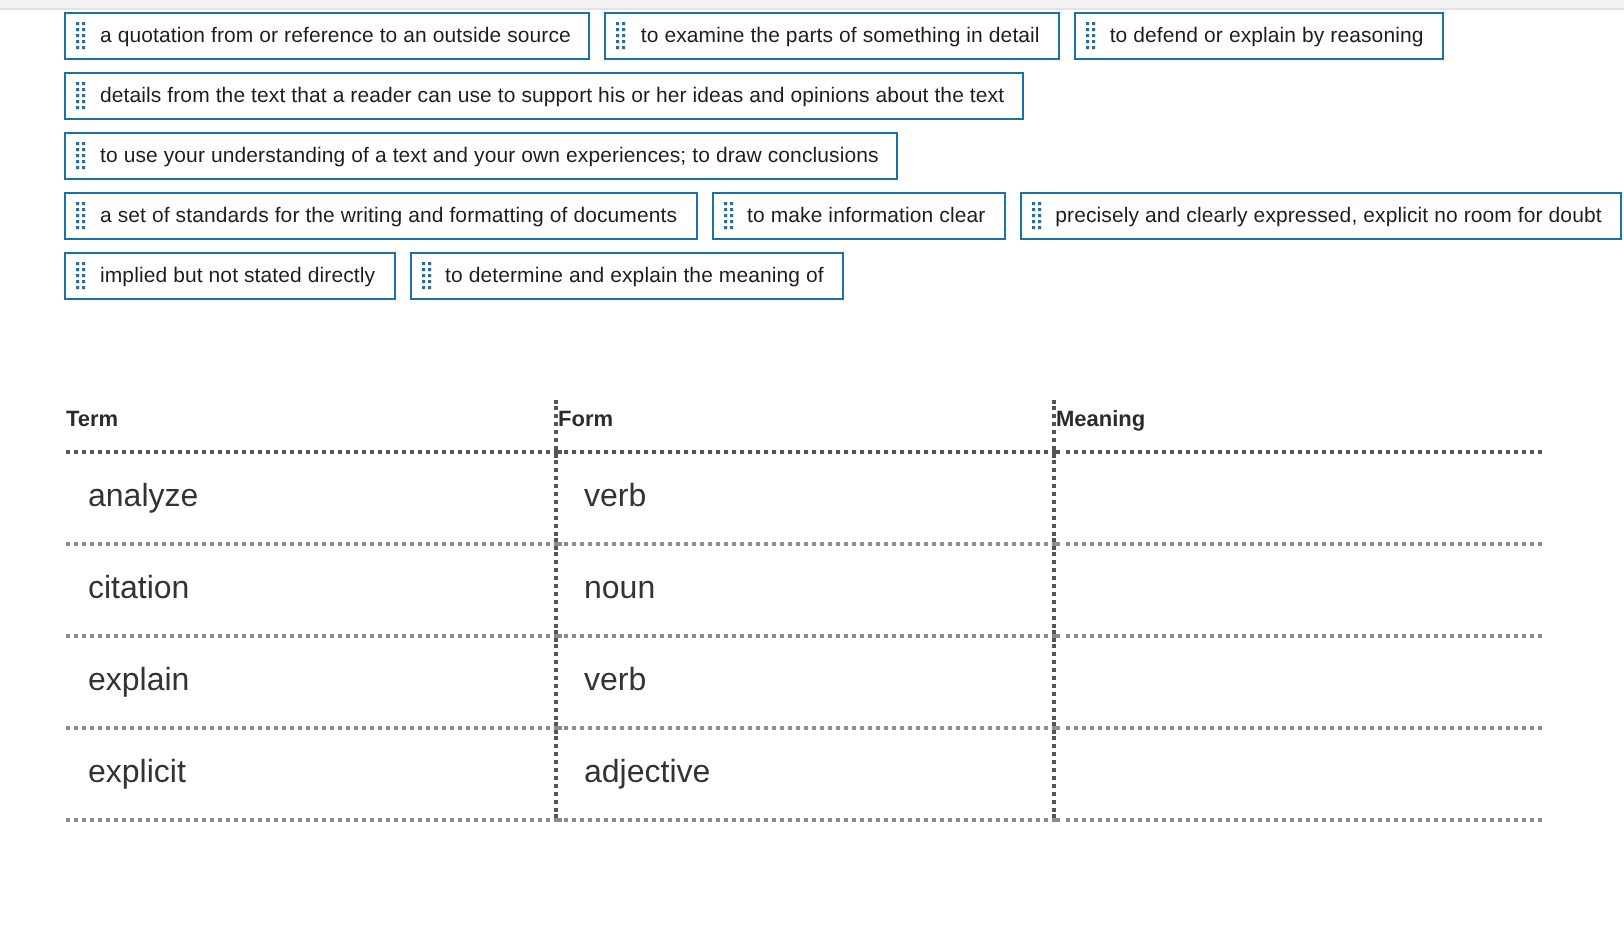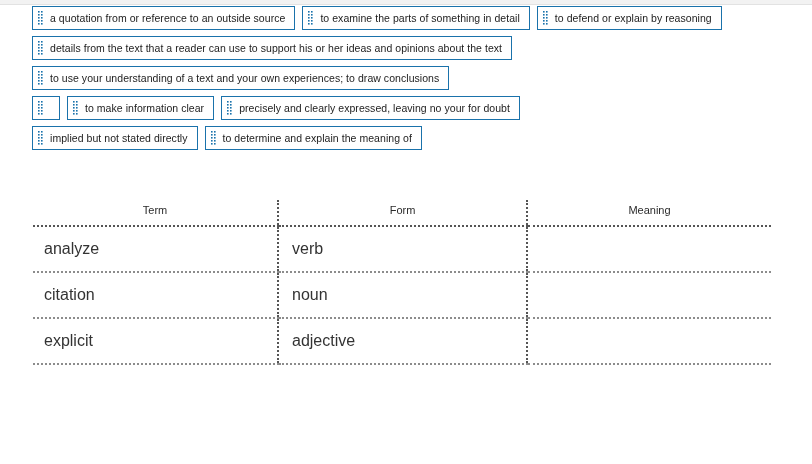--- a/index.html
+++ b/index.html
@@ -74,23 +74,23 @@
   #vocab-table {
     position: absolute;
     top: 200px;
     left: 33px;
     width: 734px;
     border-collapse: collapse;
     table-layout: fixed;
   }
   #vocab-table th {
     font-size: 11px;
-    font-weight: normal;
+    font-weight: bold;
     color: #2b2b2b;
-    text-align: center;
+    text-align: left;
     padding: 4px 0 9px 0;
     border-bottom: 2px dotted #555555;
     vertical-align: bottom;
   }
   #vocab-table th.col-term,
   #vocab-table td.col-term {
     width: 244px;
   }
   #vocab-table th.col-form,
   #vocab-table td.col-form {
@@ -211,20 +211,21 @@
             <rect x="3" y="0" width="1.6" height="1.6" fill="#1a72ab"></rect>
             <rect x="0" y="3" width="1.6" height="1.6" fill="#1a72ab"></rect>
             <rect x="3" y="3" width="1.6" height="1.6" fill="#1a72ab"></rect>
             <rect x="0" y="6" width="1.6" height="1.6" fill="#1a72ab"></rect>
             <rect x="3" y="6" width="1.6" height="1.6" fill="#1a72ab"></rect>
             <rect x="0" y="9" width="1.6" height="1.6" fill="#1a72ab"></rect>
             <rect x="3" y="9" width="1.6" height="1.6" fill="#1a72ab"></rect>
             <rect x="0" y="12" width="1.6" height="1.6" fill="#1a72ab"></rect>
             <rect x="3" y="12" width="1.6" height="1.6" fill="#1a72ab"></rect>
           </svg></span>
+        <span class="chip-label">a set of standards for the writing and formatting of documents</span>
       </div>
       <div class="chip">
         <span class="grip"><svg width="5" height="14" viewBox="0 0 5 14" xmlns="http://www.w3.org/2000/svg">
             <rect x="0" y="0" width="1.6" height="1.6" fill="#1a72ab"></rect>
             <rect x="3" y="0" width="1.6" height="1.6" fill="#1a72ab"></rect>
             <rect x="0" y="3" width="1.6" height="1.6" fill="#1a72ab"></rect>
             <rect x="3" y="3" width="1.6" height="1.6" fill="#1a72ab"></rect>
             <rect x="0" y="6" width="1.6" height="1.6" fill="#1a72ab"></rect>
             <rect x="3" y="6" width="1.6" height="1.6" fill="#1a72ab"></rect>
             <rect x="0" y="9" width="1.6" height="1.6" fill="#1a72ab"></rect>
@@ -240,21 +241,21 @@
             <rect x="3" y="0" width="1.6" height="1.6" fill="#1a72ab"></rect>
             <rect x="0" y="3" width="1.6" height="1.6" fill="#1a72ab"></rect>
             <rect x="3" y="3" width="1.6" height="1.6" fill="#1a72ab"></rect>
             <rect x="0" y="6" width="1.6" height="1.6" fill="#1a72ab"></rect>
             <rect x="3" y="6" width="1.6" height="1.6" fill="#1a72ab"></rect>
             <rect x="0" y="9" width="1.6" height="1.6" fill="#1a72ab"></rect>
             <rect x="3" y="9" width="1.6" height="1.6" fill="#1a72ab"></rect>
             <rect x="0" y="12" width="1.6" height="1.6" fill="#1a72ab"></rect>
             <rect x="3" y="12" width="1.6" height="1.6" fill="#1a72ab"></rect>
           </svg></span>
-        <span class="chip-label">precisely and clearly expressed, leaving no your for doubt</span>
+        <span class="chip-label">precisely and clearly expressed, explicit no room for doubt</span>
       </div>
     </div>
     <div class="chip-row">
       <div class="chip">
         <span class="grip"><svg width="5" height="14" viewBox="0 0 5 14" xmlns="http://www.w3.org/2000/svg">
             <rect x="0" y="0" width="1.6" height="1.6" fill="#1a72ab"></rect>
             <rect x="3" y="0" width="1.6" height="1.6" fill="#1a72ab"></rect>
             <rect x="0" y="3" width="1.6" height="1.6" fill="#1a72ab"></rect>
             <rect x="3" y="3" width="1.6" height="1.6" fill="#1a72ab"></rect>
             <rect x="0" y="6" width="1.6" height="1.6" fill="#1a72ab"></rect>
@@ -298,18 +299,23 @@
         <td class="col-term">analyze</td>
         <td class="col-form">verb</td>
         <td class="col-meaning"></td>
       </tr>
       <tr>
         <td class="col-term">citation</td>
         <td class="col-form">noun</td>
         <td class="col-meaning"></td>
       </tr>
       <tr>
+        <td class="col-term">explain</td>
+        <td class="col-form">verb</td>
+        <td class="col-meaning"></td>
+      </tr>
+      <tr>
         <td class="col-term">explicit</td>
         <td class="col-form">adjective</td>
         <td class="col-meaning"></td>
       </tr>
     </tbody>
 </table>
 
 </body></html>

